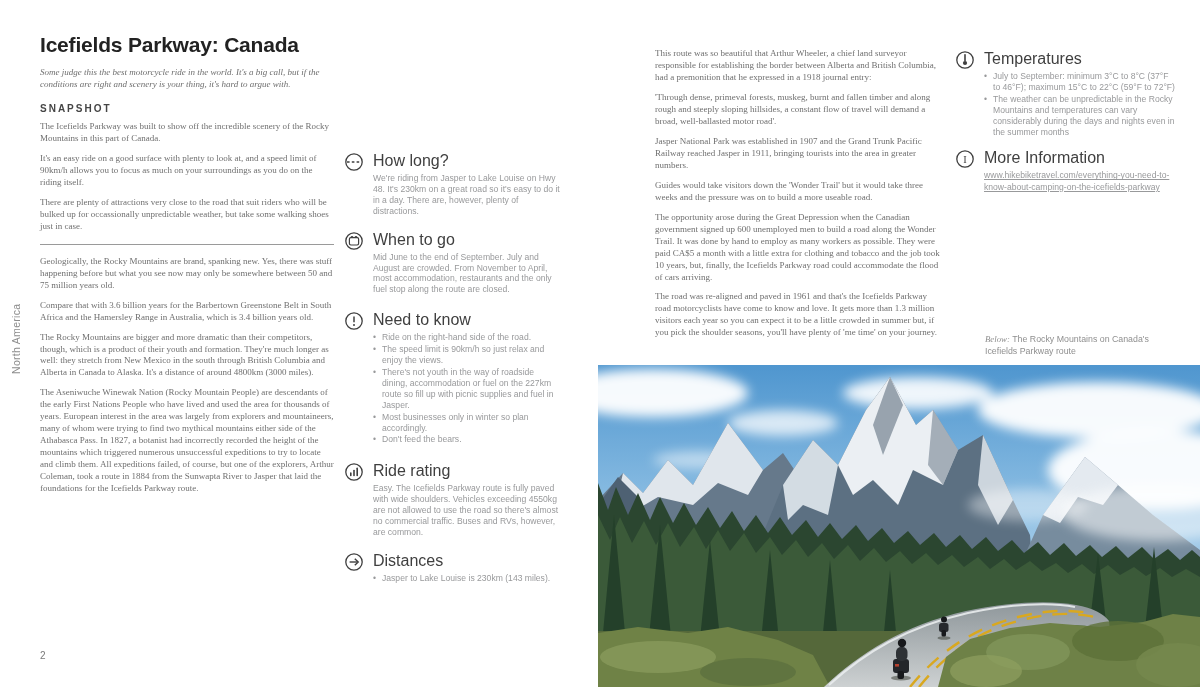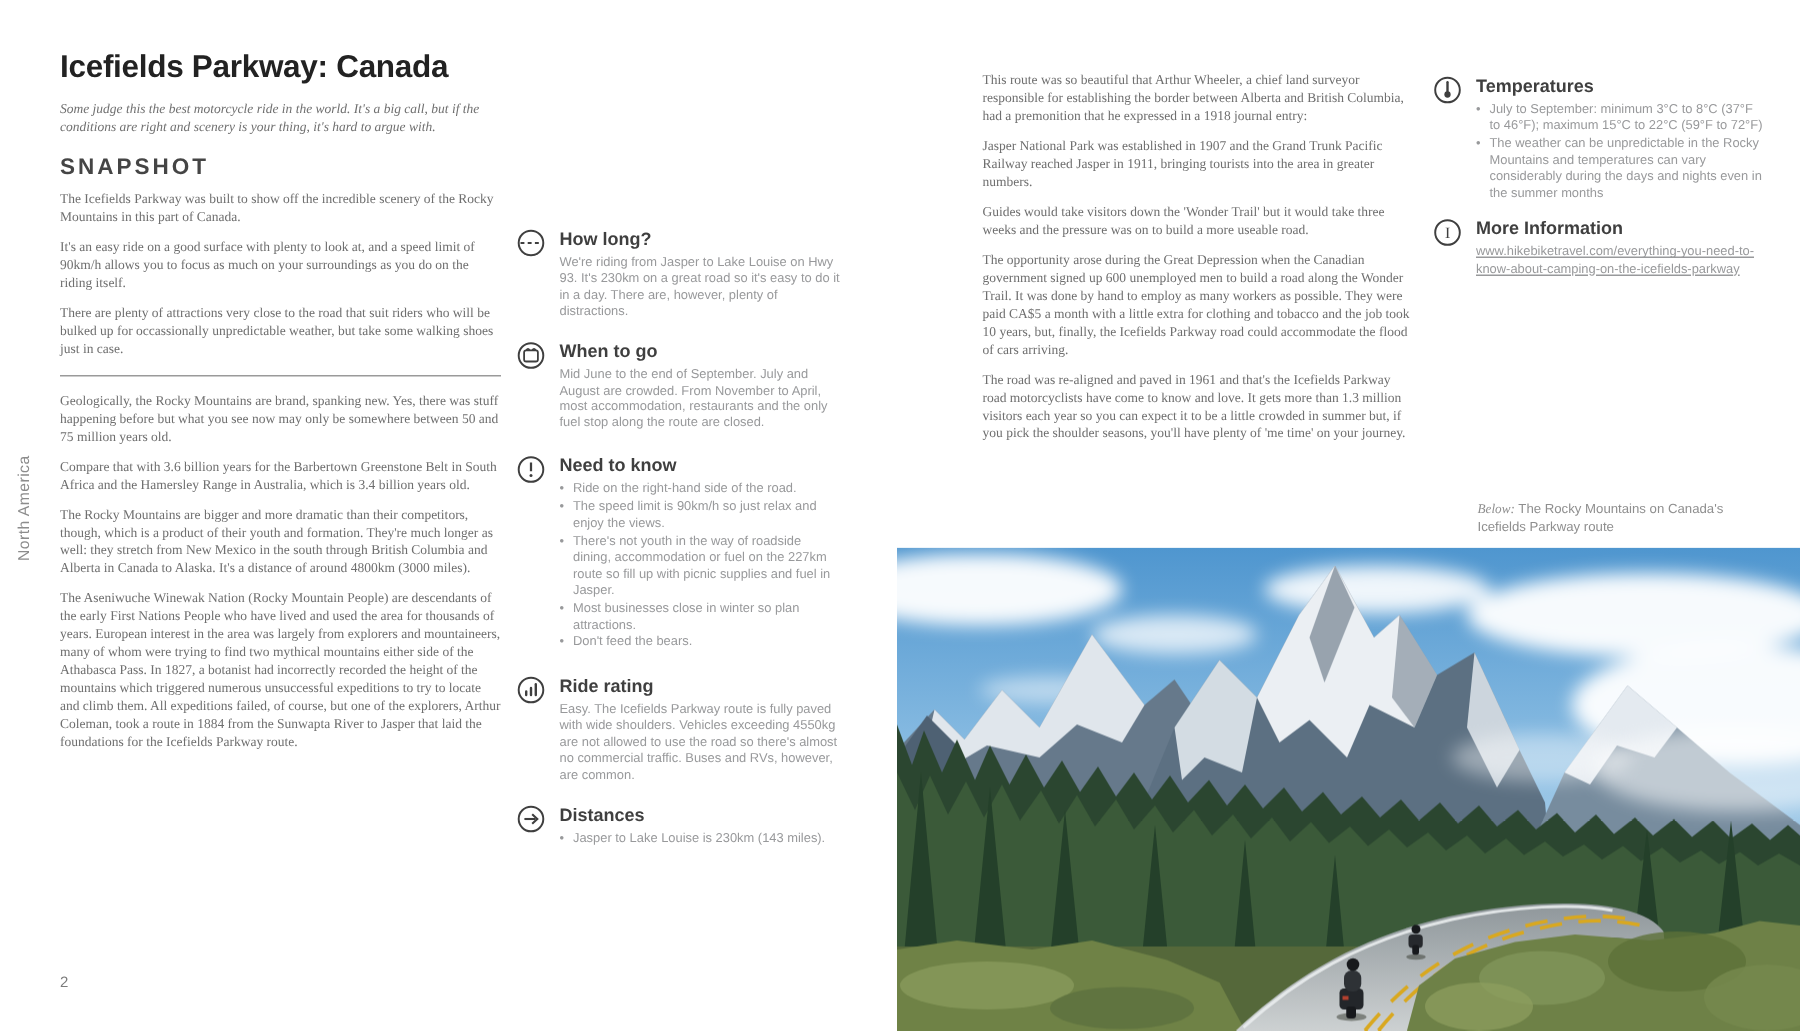--- a/index.html
+++ b/index.html
@@ -7,29 +7,29 @@
         font-family:"Liberation Sans",sans-serif;color:#6f6f6f;}
   
   .edge-label{position:absolute;left:10px;top:374px;transform:rotate(-90deg);
               transform-origin:top left;white-space:nowrap;font-size:10.5px;color:#8c8c8c;letter-spacing:.3px;}
   .page-num{position:absolute;left:40px;top:650px;font-size:10px;color:#7a7a7a;}
   
   .col1{position:absolute;left:40px;top:33px;width:294px;}
   .title{font-size:21px;font-weight:bold;color:#222;letter-spacing:-.2px;margin:0 0 10px 0;}
   .lede{font-family:"Liberation Serif",serif;font-style:italic;font-size:13px;line-height:1.38;
         color:#8d8d8d;margin:0 0 20px 0;}
-  .kicker{font-size:15px;font-weight:bold;letter-spacing:2px;color:#454545;margin:12px 0 7px 0;}
+  .kicker{font-size:10px;font-weight:bold;letter-spacing:2px;color:#454545;margin:12px 0 7px 0;}
   .serif p{font-family:"Liberation Serif",serif;font-size:9px;line-height:1.33;color:#6f6f6f;
            margin:0 0 8px 0;}
   .rule{border:none;border-top:1px solid #9a9a9a;margin:11px 0 11px 0;}
   
   .col2{position:absolute;left:344px;top:152px;width:216px;}
   .ibx{position:relative;padding-left:29px;margin-bottom:14px;}
   .ibx .icn{position:absolute;left:0;top:0;}
-  .ibx h3{font-size:12px;font-weight:bold;color:#3f3f3f;margin:0 0 3px 0;}
+  .ibx h3{font-size:16px;font-weight:normal;color:#3f3f3f;margin:0 0 3px 0;}
   .ibx .body, .ibx li{font-size:8.6px;line-height:1.27;color:#98999b;}
   .ibx .body{margin:0;}
   .ibx ul{margin:0;padding:0;list-style:none;}
   .ibx li{position:relative;padding-left:9px;margin:0 0 1px 0;}
   .ibx li::before{content:"•";position:absolute;left:0;top:0;color:#98999b;}
   .icn svg{display:block;}
   
   .col3{position:absolute;left:655px;top:48px;width:290px;}
   
   .col4{position:absolute;left:955px;top:50px;width:222px;}
@@ -65,21 +65,21 @@
   <div class="col2">
 
     <div class="ibx">
       <span class="icn">
         <svg width="20" height="20" viewBox="0 0 20 20">
             <circle cx="10" cy="10" r="8.2" fill="none" stroke="#3f3f3f" stroke-width="1.3"></circle>
             <line x1="3" y1="10" x2="17" y2="10" stroke="#3f3f3f" stroke-width="1.3" stroke-dasharray="2.6 2.2"></line>
           </svg>
       </span>
       <h3>How long?</h3>
-      <p class="body">We're riding from Jasper to Lake Louise on Hwy 93. It's 230km on a great road so it's easy to do it in a day. There are, however, plenty of distractions.</p>
+      <p class="body">We're riding from Jasper to Lake Louise on Hwy 48. It's 230km on a great road so it's easy to do it in a day. There are, however, plenty of distractions.</p>
     </div>
 
     <div class="ibx" style="margin-bottom:16px;">
       <span class="icn">
         <svg width="20" height="20" viewBox="0 0 20 20">
             <circle cx="10" cy="10" r="8.2" fill="none" stroke="#3f3f3f" stroke-width="1.3"></circle>
             <rect x="5.4" y="6.6" width="9.2" height="7.4" rx="1.4" fill="none" stroke="#3f3f3f" stroke-width="1.2"></rect>
             <path d="M6.8,6.6 q1.2,-2 2.4,0 M10.8,6.6 q1.2,-2 2.4,0" fill="none" stroke="#3f3f3f" stroke-width="1.1"></path>
           </svg>
       </span>
@@ -93,21 +93,21 @@
             <circle cx="10" cy="10" r="8.2" fill="none" stroke="#3f3f3f" stroke-width="1.3"></circle>
             <line x1="10" y1="5.4" x2="10" y2="11.2" stroke="#3f3f3f" stroke-width="1.5"></line>
             <circle cx="10" cy="14" r="1" fill="#3f3f3f"></circle>
           </svg>
       </span>
       <h3>Need to know</h3>
       <ul>
         <li>Ride on the right-hand side of the road.</li>
         <li>The speed limit is 90km/h so just relax and enjoy the views.</li>
         <li>There's not youth in the way of roadside dining, accommodation or fuel on the 227km route so fill up with picnic supplies and fuel in Jasper.</li>
-        <li>Most businesses close in winter so plan attractions.</li>
+        <li>Most businesses only in winter so plan accordingly.</li>
         <li>Don't feed the bears.</li>
       </ul>
     </div>
 
     <div class="ibx">
       <span class="icn">
         <svg width="20" height="20" viewBox="0 0 20 20">
             <circle cx="10" cy="10" r="8.2" fill="none" stroke="#3f3f3f" stroke-width="1.3"></circle>
             <line x1="6.8" y1="13.4" x2="6.8" y2="11" stroke="#3f3f3f" stroke-width="1.6" stroke-linecap="round"></line>
             <line x1="10" y1="13.4" x2="10" y2="8.6" stroke="#3f3f3f" stroke-width="1.6" stroke-linecap="round"></line>
@@ -129,20 +129,21 @@
       <h3>Distances</h3>
       <ul>
         <li>Jasper to Lake Louise is 230km (143 miles).</li>
       </ul>
     </div>
 
   </div>
 
   <div class="col3 serif">
     <p>This route was so beautiful that Arthur Wheeler, a chief land surveyor responsible for establishing the border between Alberta and British Columbia, had a premonition that he expressed in a 1918 journal entry:</p>
+    <p>'Through dense, primeval forests, muskeg, burnt and fallen timber and along rough and steeply sloping hillsides, a constant flow of travel will demand a broad, well-ballasted motor road'.</p>
     <p>Jasper National Park was established in 1907 and the Grand Trunk Pacific Railway reached Jasper in 1911, bringing tourists into the area in greater numbers.</p>
     <p>Guides would take visitors down the 'Wonder Trail' but it would take three weeks and the pressure was on to build a more useable road.</p>
     <p>The opportunity arose during the Great Depression when the Canadian government signed up 600 unemployed men to build a road along the Wonder Trail. It was done by hand to employ as many workers as possible. They were paid CA$5 a month with a little extra for clothing and tobacco and the job took 10 years, but, finally, the Icefields Parkway road could accommodate the flood of cars arriving.</p>
     <p>The road was re-aligned and paved in 1961 and that's the Icefields Parkway road motorcyclists have come to know and love. It gets more than 1.3 million visitors each year so you can expect it to be a little crowded in summer but, if you pick the shoulder seasons, you'll have plenty of 'me time' on your journey.</p>
   </div>
 
   <div class="col4">
 
     <div class="ibx" style="margin-bottom:12px;">
       <span class="icn">

